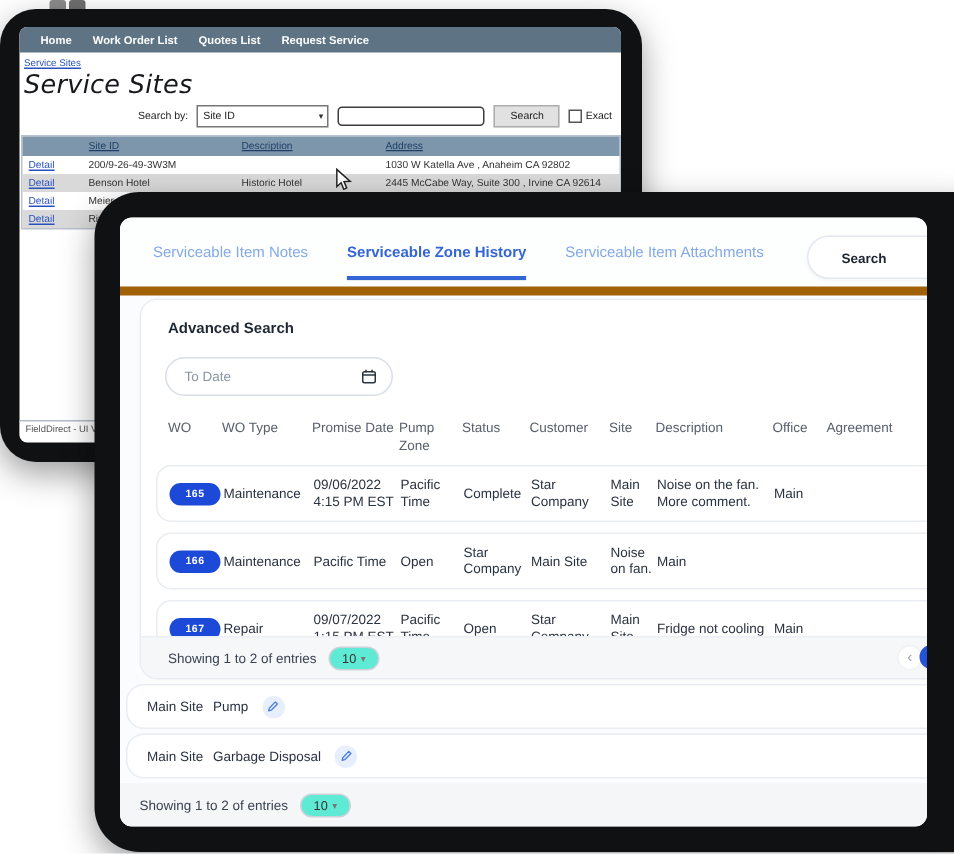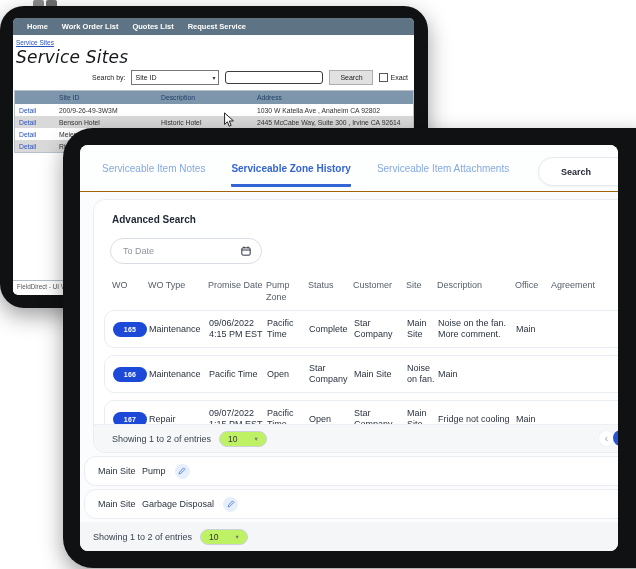--- a/index.html
+++ b/index.html
@@ -46,21 +46,21 @@
   .bg-row{display:grid;grid-template-columns:40px 102px 96px 1fr;align-items:center;height:12px;padding-left:4px;}
   .bg-row.alt{background:#d9d9d9;}
   .bg-row .detail{color:#2a52be;text-decoration:underline;}
   .bg-row div{white-space:nowrap;overflow:hidden;color:#333;}
   .bg-footer{position:absolute;left:0;right:0;bottom:3px;border-top:1px solid #b4bcc6;
     padding:2px 4px;font-size:6.3px;color:#555;background:#fff;}
   .cursor{position:absolute;left:210px;top:94px;width:12px;height:16px;}
 
   
   .screen-front{left:17px;top:17px;width:538px;height:406px;border-radius:8px;background:#fbfcfe;}
-  .tabsbar{position:absolute;left:0;top:0;right:0;height:46px;border-bottom:1px solid #a16207;background:#fdfefe;}
+  .tabsbar{position:absolute;left:0;top:0;right:0;height:46px;border-bottom:6px solid #a16207;background:#fdfefe;}
   .tabs{display:flex;gap:26px;padding:18px 0 0 22px;font-size:10px;}
   .tab{color:#84a9e6;padding-bottom:10px;cursor:pointer;}
   .tab.active{color:#3465d6;font-weight:bold;border-bottom:3px solid #3465d6;border-radius:1px;}
   .search-pill{position:absolute;top:12px;left:458px;width:160px;height:27px;border:1px solid #e4e8ef;
     border-radius:16px;background:#fff;box-shadow:0 1px 3px rgba(20,30,60,.05);
     display:flex;align-items:center;padding-left:22px;font-size:9px;font-weight:bold;color:#1d2530;}
 
   .main-card{position:absolute;left:13px;top:54px;width:552px;height:252px;background:#fff;
     border:1px solid #e9edf2;border-radius:12px;overflow:hidden;}
   .adv-title{margin:14px 0 0 18px;font-size:10px;font-weight:bold;color:#1f2732;}
@@ -72,22 +72,22 @@
   .datepill input::placeholder{color:#8d94a0;}
   .hgrid{display:grid;grid-template-columns:36px 60px 58px 42px 45px 53px 31px 78px 36px 50px;}
   .thead{margin:16px 0 0 0;padding-left:18px;font-size:9px;color:#57606c;line-height:1.3;}
   .wo-row{margin:7px 14px 0 10px;border:1px solid #e9edf2;border-radius:10px;background:#fff;
     padding:4px 0 4px 8px;min-height:28px;align-items:center;font-size:9px;color:#2a3340;line-height:1.3;}
   .badge{display:inline-flex;width:34px;height:15px;border-radius:8px;background:#1c49d7;color:#fff;
     font-size:7px;font-weight:bold;align-items:center;justify-content:center;letter-spacing:.3px;}
   .card-foot{position:absolute;left:0;right:0;bottom:0;height:27px;background:#f5f7f9;
     border-top:1px solid #eceff3;display:flex;align-items:center;padding-left:18px;gap:8px;
     font-size:9px;color:#3a4350;}
-  .size-pill{display:inline-flex;align-items:center;gap:17px;border:1px solid #ccd2da;border-radius:11px;
-    background:#bef264;padding:2px 8px;font-size:8.5px;color:#333;}
+  .size-pill{display:inline-flex;align-items:center;gap:3px;border:1px solid #ccd2da;border-radius:11px;
+    background:#5eead4;padding:2px 8px;font-size:8.5px;color:#333;}
   .size-pill .car{font-size:6.5px;color:#777;font-family:"DejaVu Sans",sans-serif;}
   .pag-prev{position:absolute;left:505px;top:6px;width:15px;height:15px;border-radius:50%;
     display:flex;align-items:center;justify-content:center;color:#9aa2ad;font-size:10px;background:#fff;
     box-shadow:0 0 2px rgba(0,0,0,.08);}
   .pag-page{position:absolute;left:519px;top:5px;width:16px;height:16px;border-radius:50%;background:#2553d8;}
 
   .item-card{position:absolute;left:4px;width:552px;height:28px;background:#fff;border:1px solid #e9edf2;
     border-radius:12px;display:flex;align-items:center;padding-left:13px;font-size:9px;color:#2a3340;}
   .item-card.i0{top:311px;}
   .item-card.i1{top:344px;}

